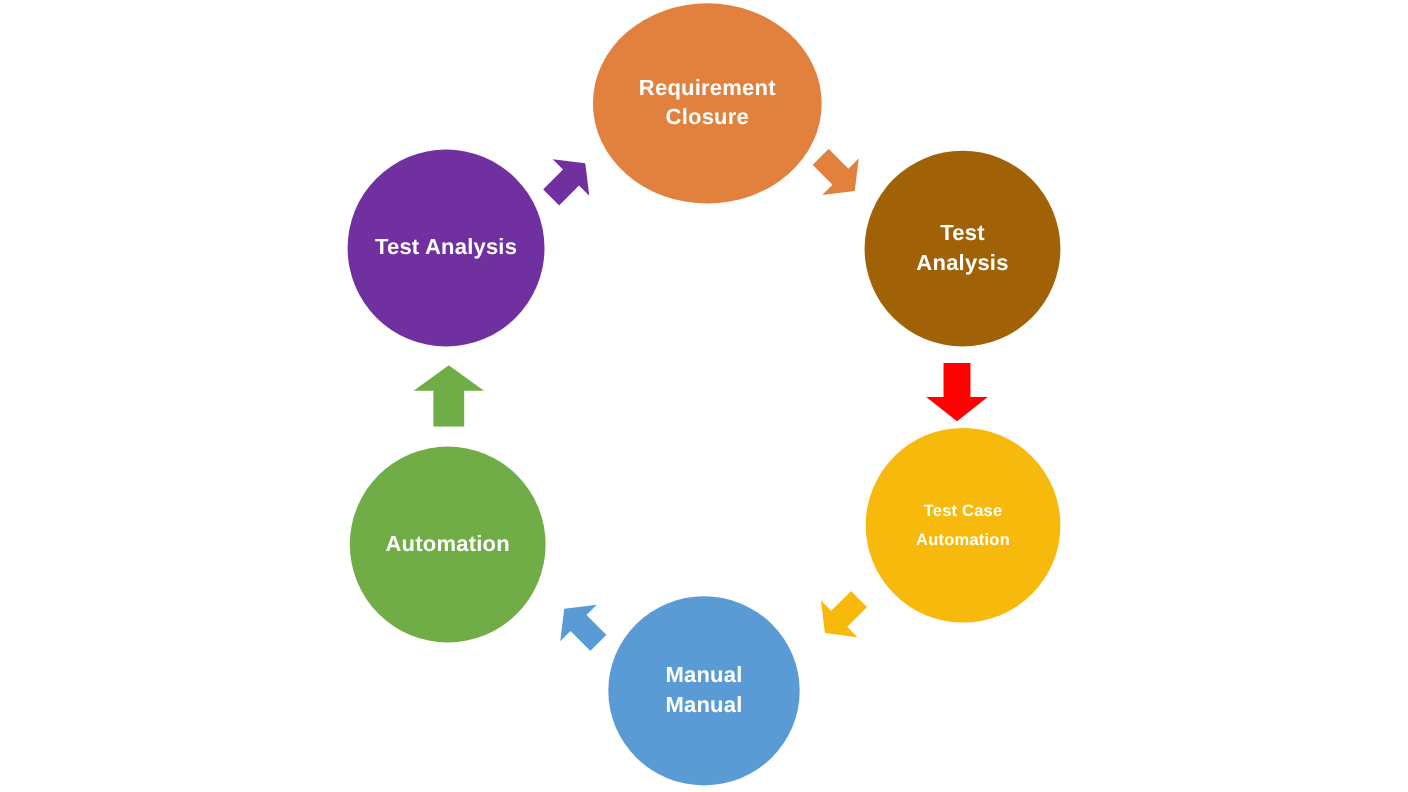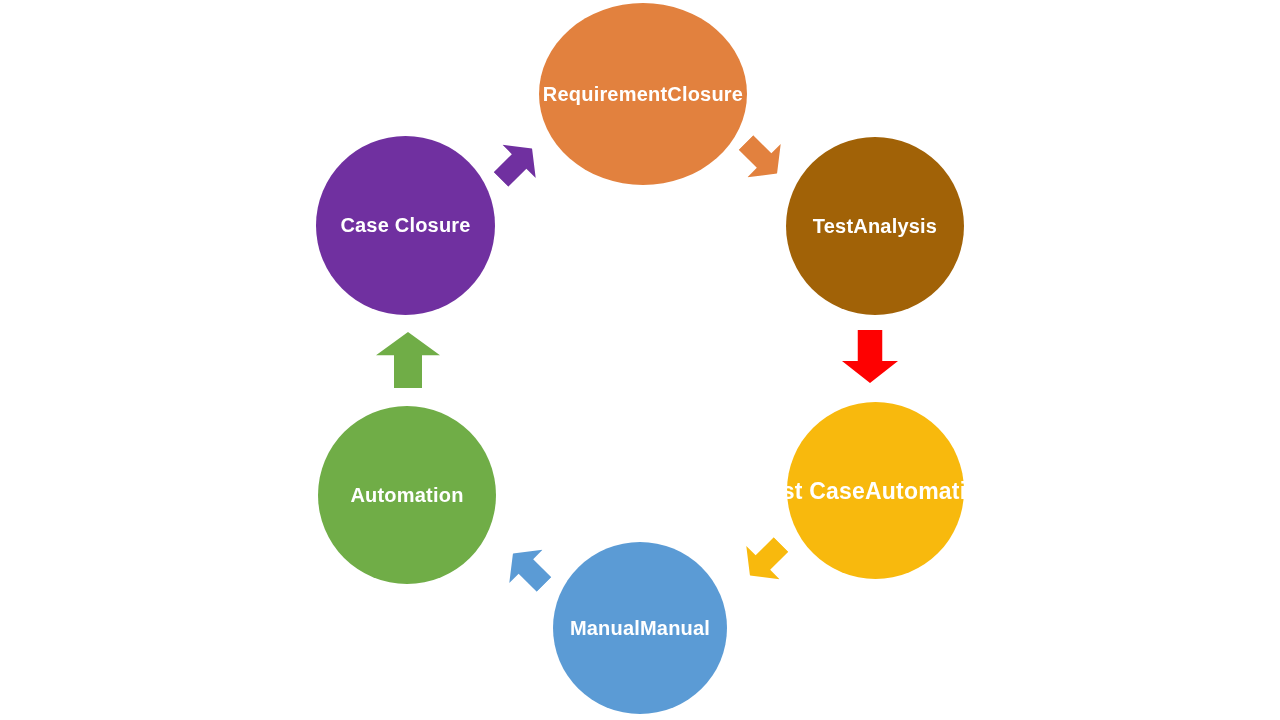--- a/index.html
+++ b/index.html
@@ -12,36 +12,36 @@
     position: relative;
     width: 1280px;
     height: 720px;
     background: #ffffff;
     overflow: hidden;
   }
   .node {
     position: absolute;
     border-radius: 50%;
     display: flex;
-    flex-direction: row;
+    flex-direction: column;
     align-items: center;
     justify-content: center;
     text-align: center;
     color: #ffffff;
     font-weight: 700;
     font-size: 20px;
     line-height: 27px;
     letter-spacing: 0.2px;
   }
   .node .label-line { white-space: nowrap; }
 
   
   .n-requirement { left: 539px; top: 3px;   width: 208px; height: 182px; }
   .n-planning    { left: 786px; top: 137px; width: 178px; height: 178px; }
-  .n-casedev     { left: 787px; top: 402px; width: 177px; height: 177px; font-size: 23px; line-height: 26px; }
+  .n-casedev     { left: 787px; top: 389px; width: 177px; height: 177px; font-size: 15px; line-height: 26px; }
   .n-manual      { left: 553px; top: 542px; width: 174px; height: 172px; }
   .n-automation  { left: 318px; top: 406px; width: 178px; height: 178px; }
   .n-closure     { left: 316px; top: 136px; width: 179px; height: 179px; }
 
   .arrow {
     position: absolute;
   }
   .arrow svg { display: block; width: 100%; height: 100%; }
 
   
@@ -75,21 +75,21 @@
   <div class="node n-manual" style="background-color: rgb(91, 155, 213);">
     <div class="label-line">Manual</div>
     <div class="label-line">Manual</div>
   </div>
 
   <div class="node n-automation" style="background-color: rgb(112, 173, 71);">
     <div class="label-line">Automation</div>
   </div>
 
   <div class="node n-closure" style="background-color: rgb(112, 48, 160);">
-    <div class="label-line">Case Closure</div>
+    <div class="label-line">Test Analysis</div>
   </div>
 
   <div class="arrow a-orange">
     <svg viewBox="0 0 64 60" preserveAspectRatio="none" aria-hidden="true">
       <path d="M32 0 L64 25 H46 V60 H18 V25 H0 Z" fill="#E2813E"></path>
     </svg>
   </div>
 
   <div class="arrow a-red">
     <svg viewBox="0 0 64 60" preserveAspectRatio="none" aria-hidden="true">

